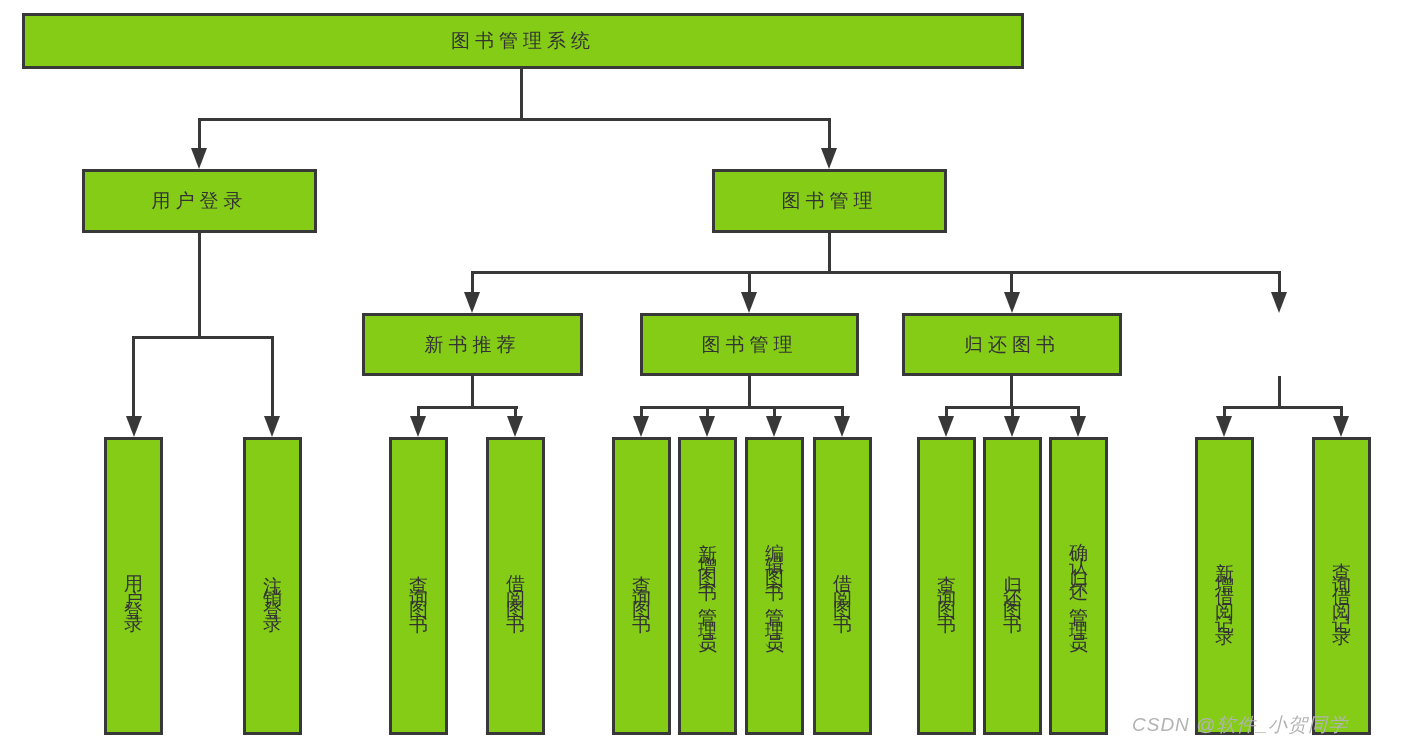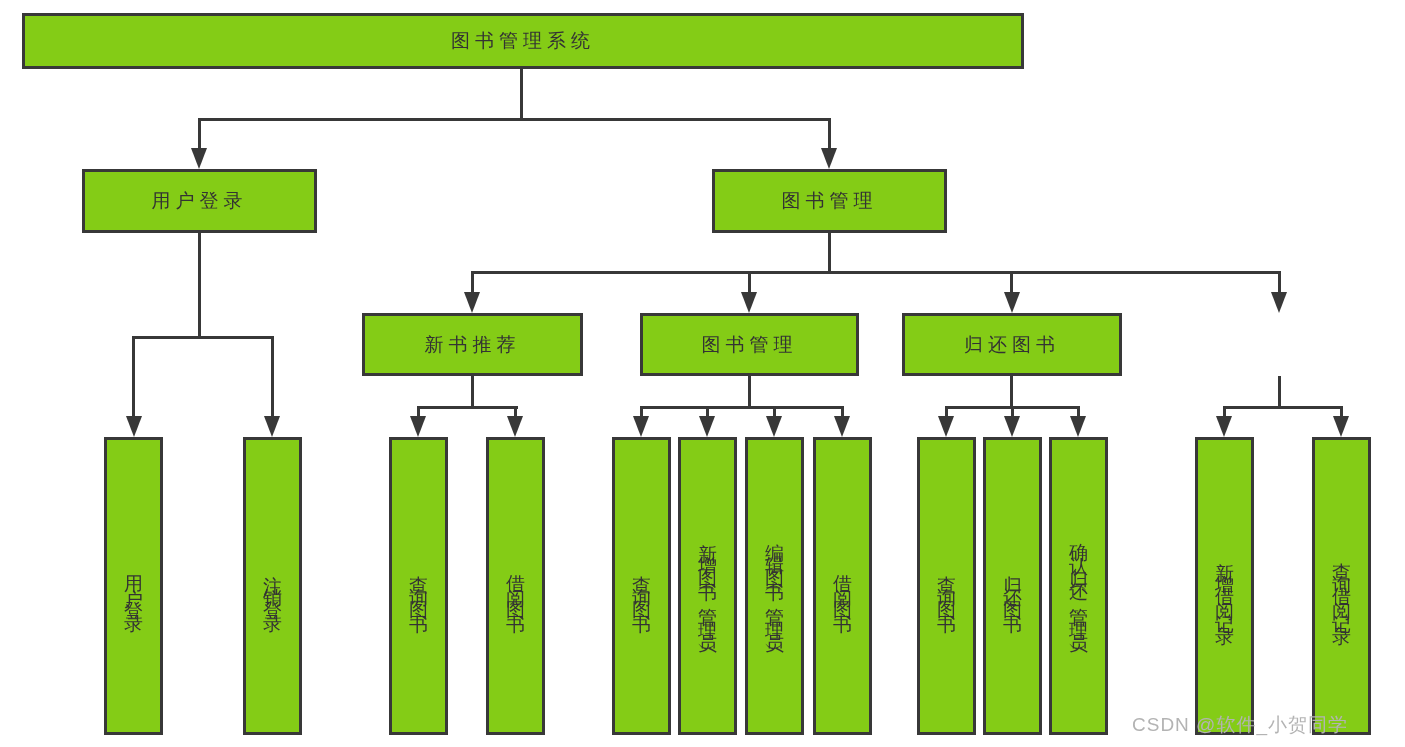--- a/index.html
+++ b/index.html
@@ -17,21 +17,21 @@
   }
   .hline { position:absolute; height:3px; background:#383838; z-index:1; }
   .vline { position:absolute; width:3px;  background:#383838; z-index:1; }
   .arrow {
     position:absolute; width:0; height:0; z-index:1;
     border-left:8px solid transparent; border-right:8px solid transparent;
     border-top:21px solid #383838;
   }
   .watermark {
     position:absolute; left:1132px; top:712px; font-size:19px; color:#b3b3b3;
-    letter-spacing:1px; white-space:nowrap; z-index:6;
+    letter-spacing:1px; white-space:nowrap; z-index:6;font-style:italic;
   }
 </style>
 </head>
 <body>
 
 <div class="canvas">
 
   <div class="vline" style="left:520px;top:69px;height:52px"></div>
   <div class="hline" style="left:198px;top:118px;width:633px"></div>
   <div class="vline" style="left:198px;top:118px;height:32px"></div>

